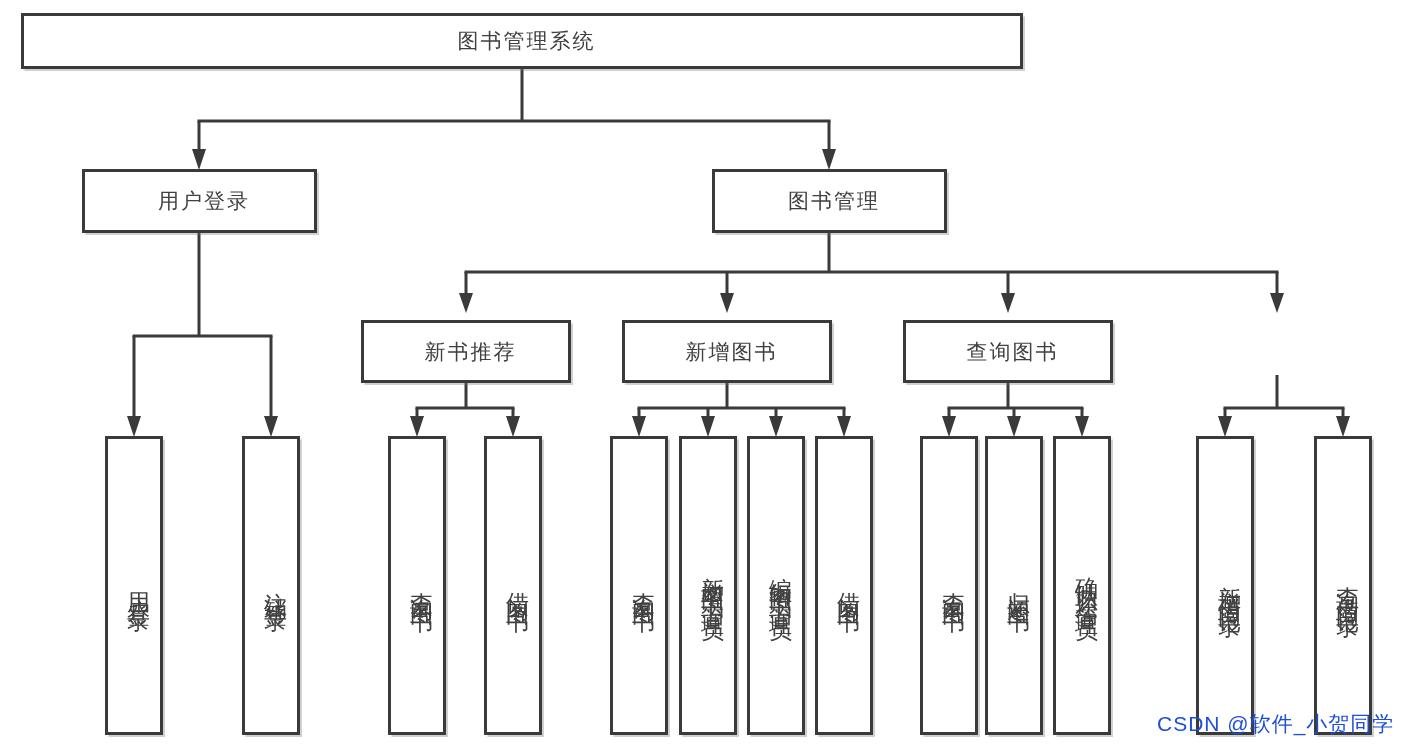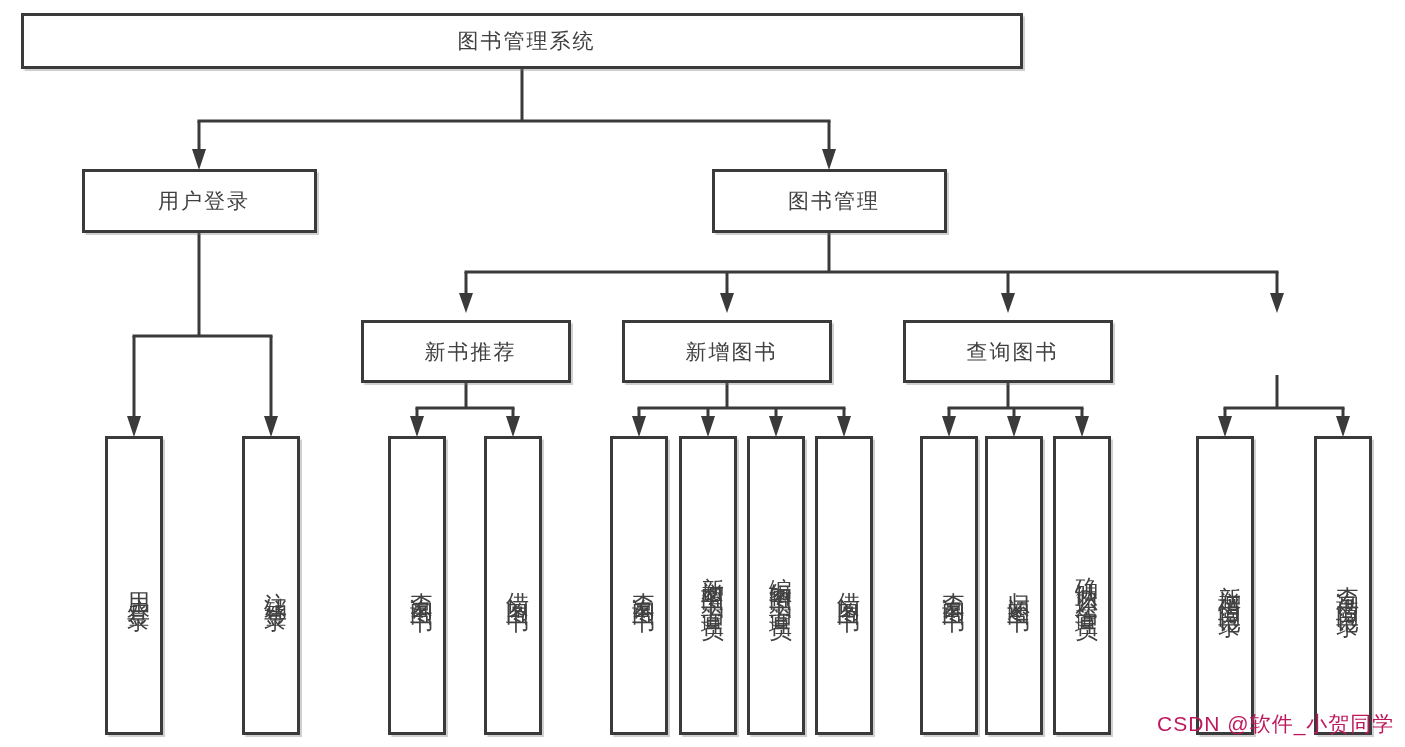--- a/index.html
+++ b/index.html
@@ -65,21 +65,21 @@
   .l-cbquery   { left: 920px; }
   .l-cbreturn  { left: 985px; }
   .l-cbconfirm { left: 1053px; }
   .l-bradd     { left: 1196px; }
   .l-brquery   { left: 1314px; }
   .watermark {
     position: absolute;
     left: 1157px;
     top: 710px;
     font-size: 21px;
-    color: #be185d;
+    color: #1d4ed8;
     letter-spacing: 1px;
     z-index: 3;
     white-space: nowrap;
     text-align: center;
   }
 </style>
 </head>
 <body>
 
 <div class="screen">

